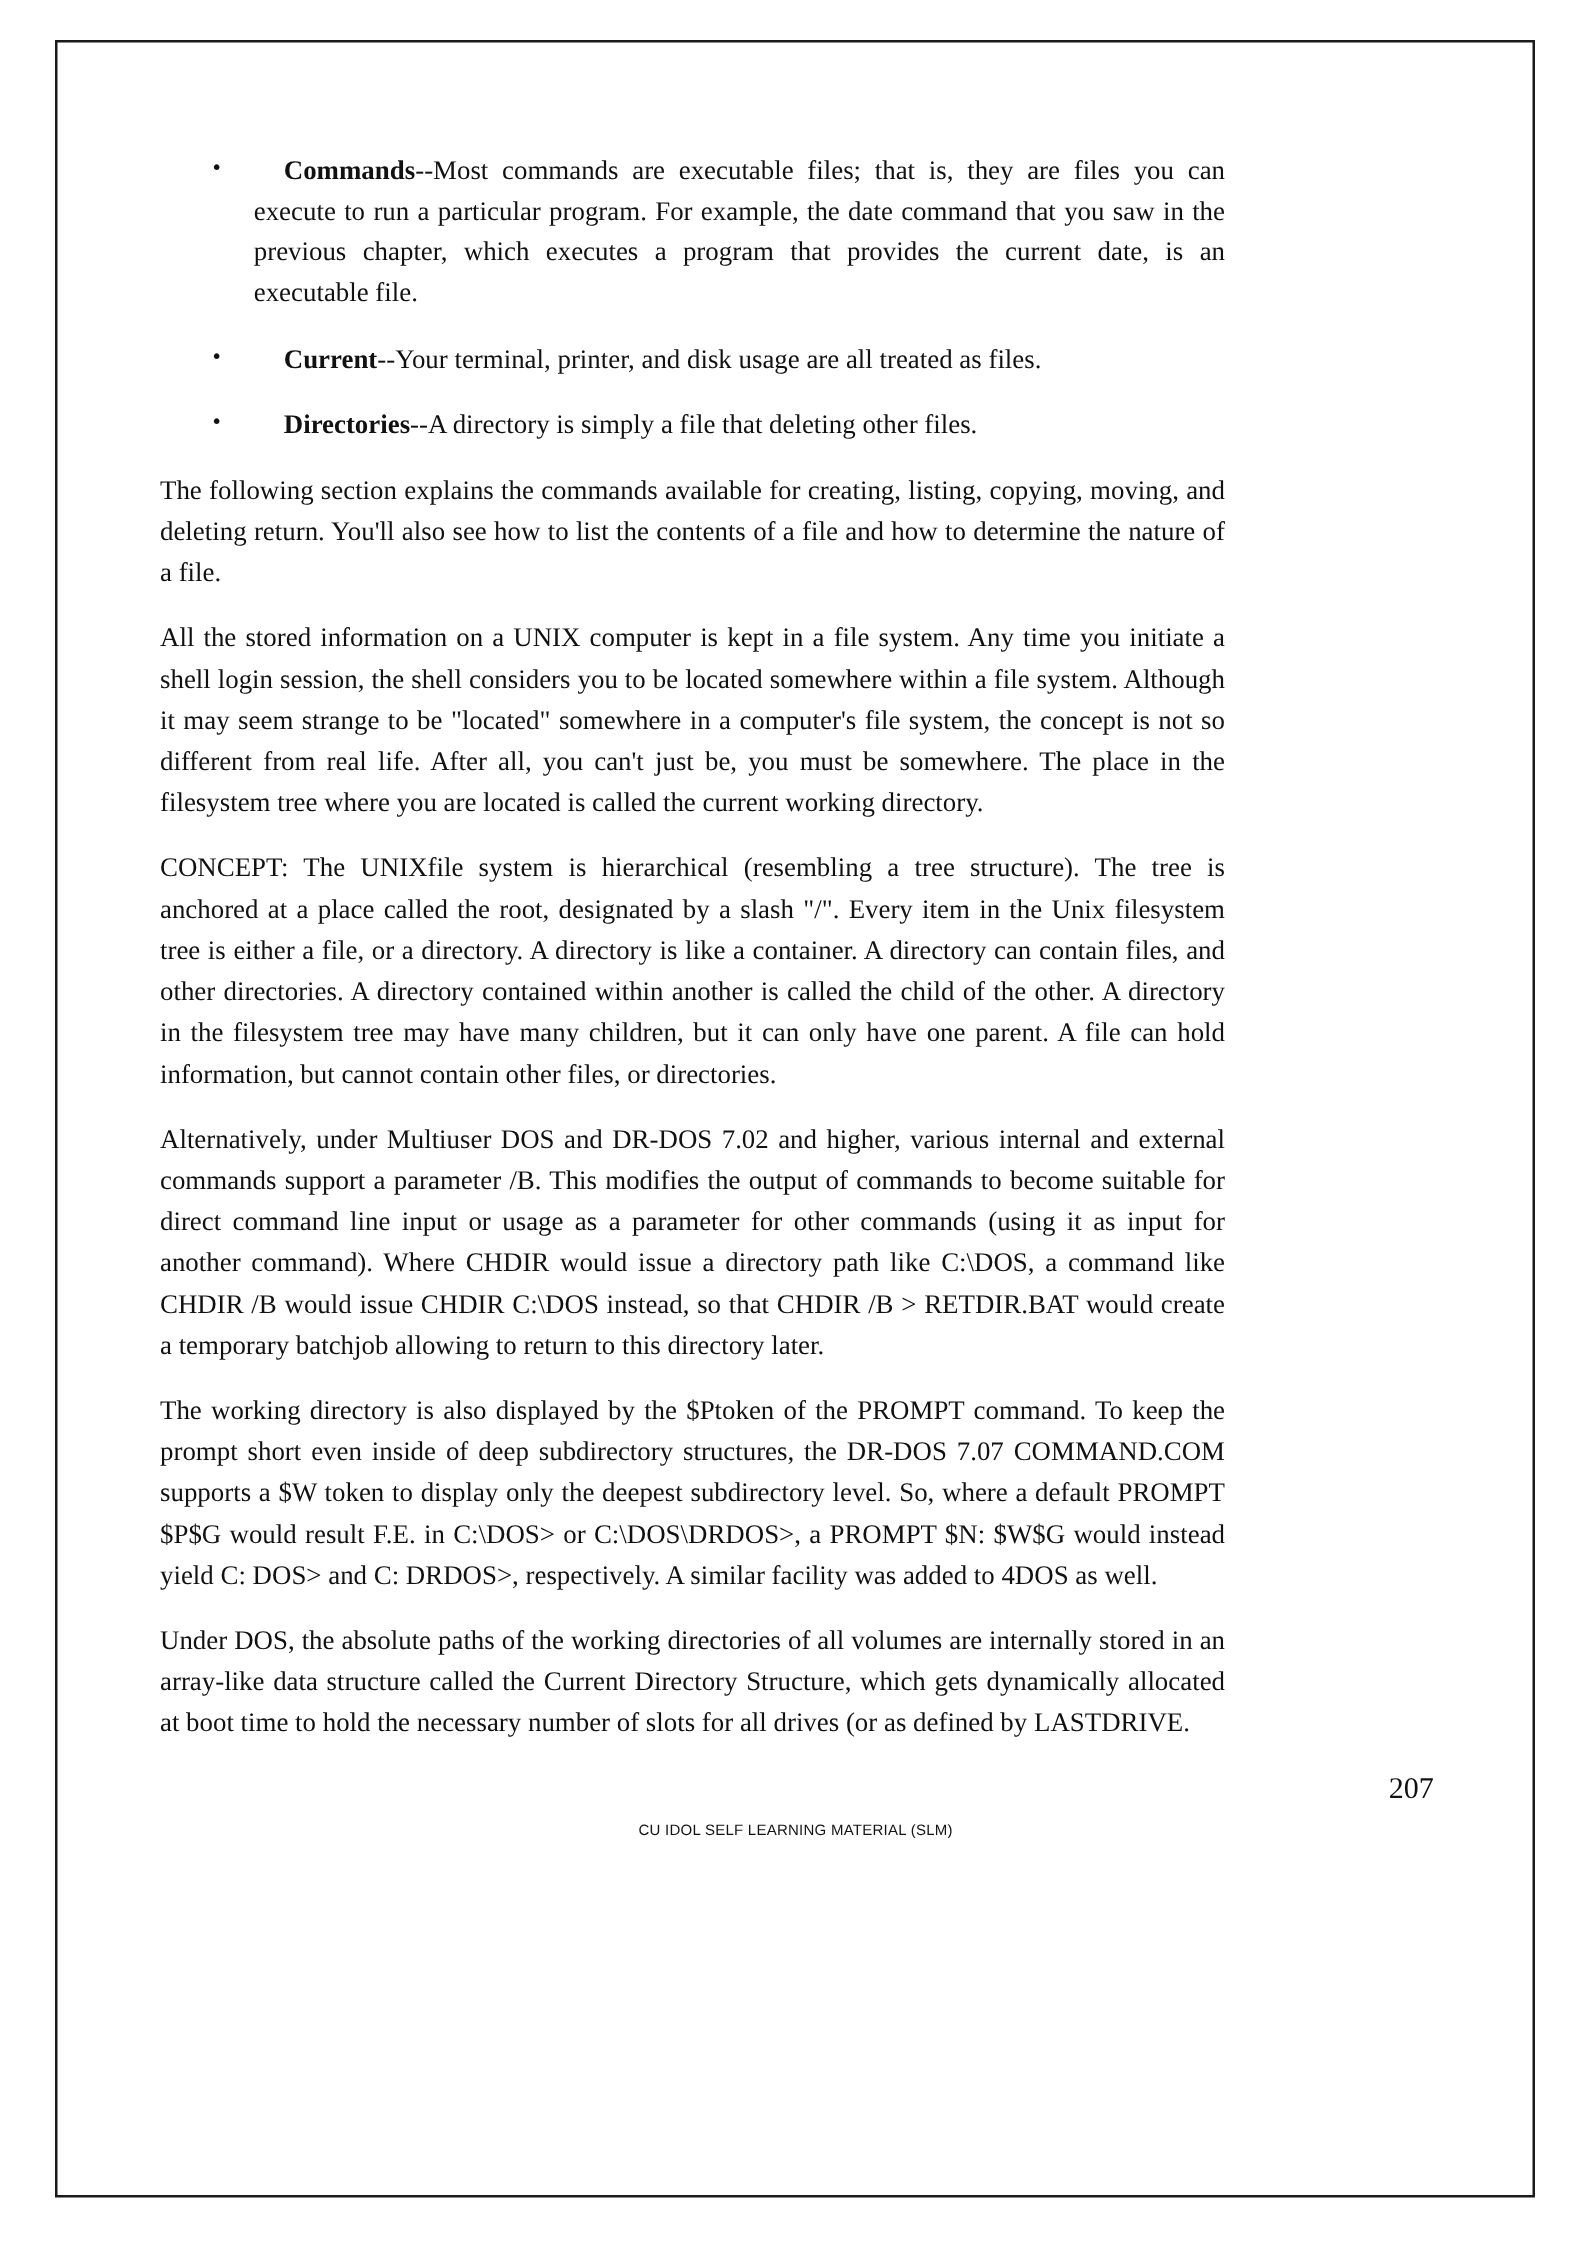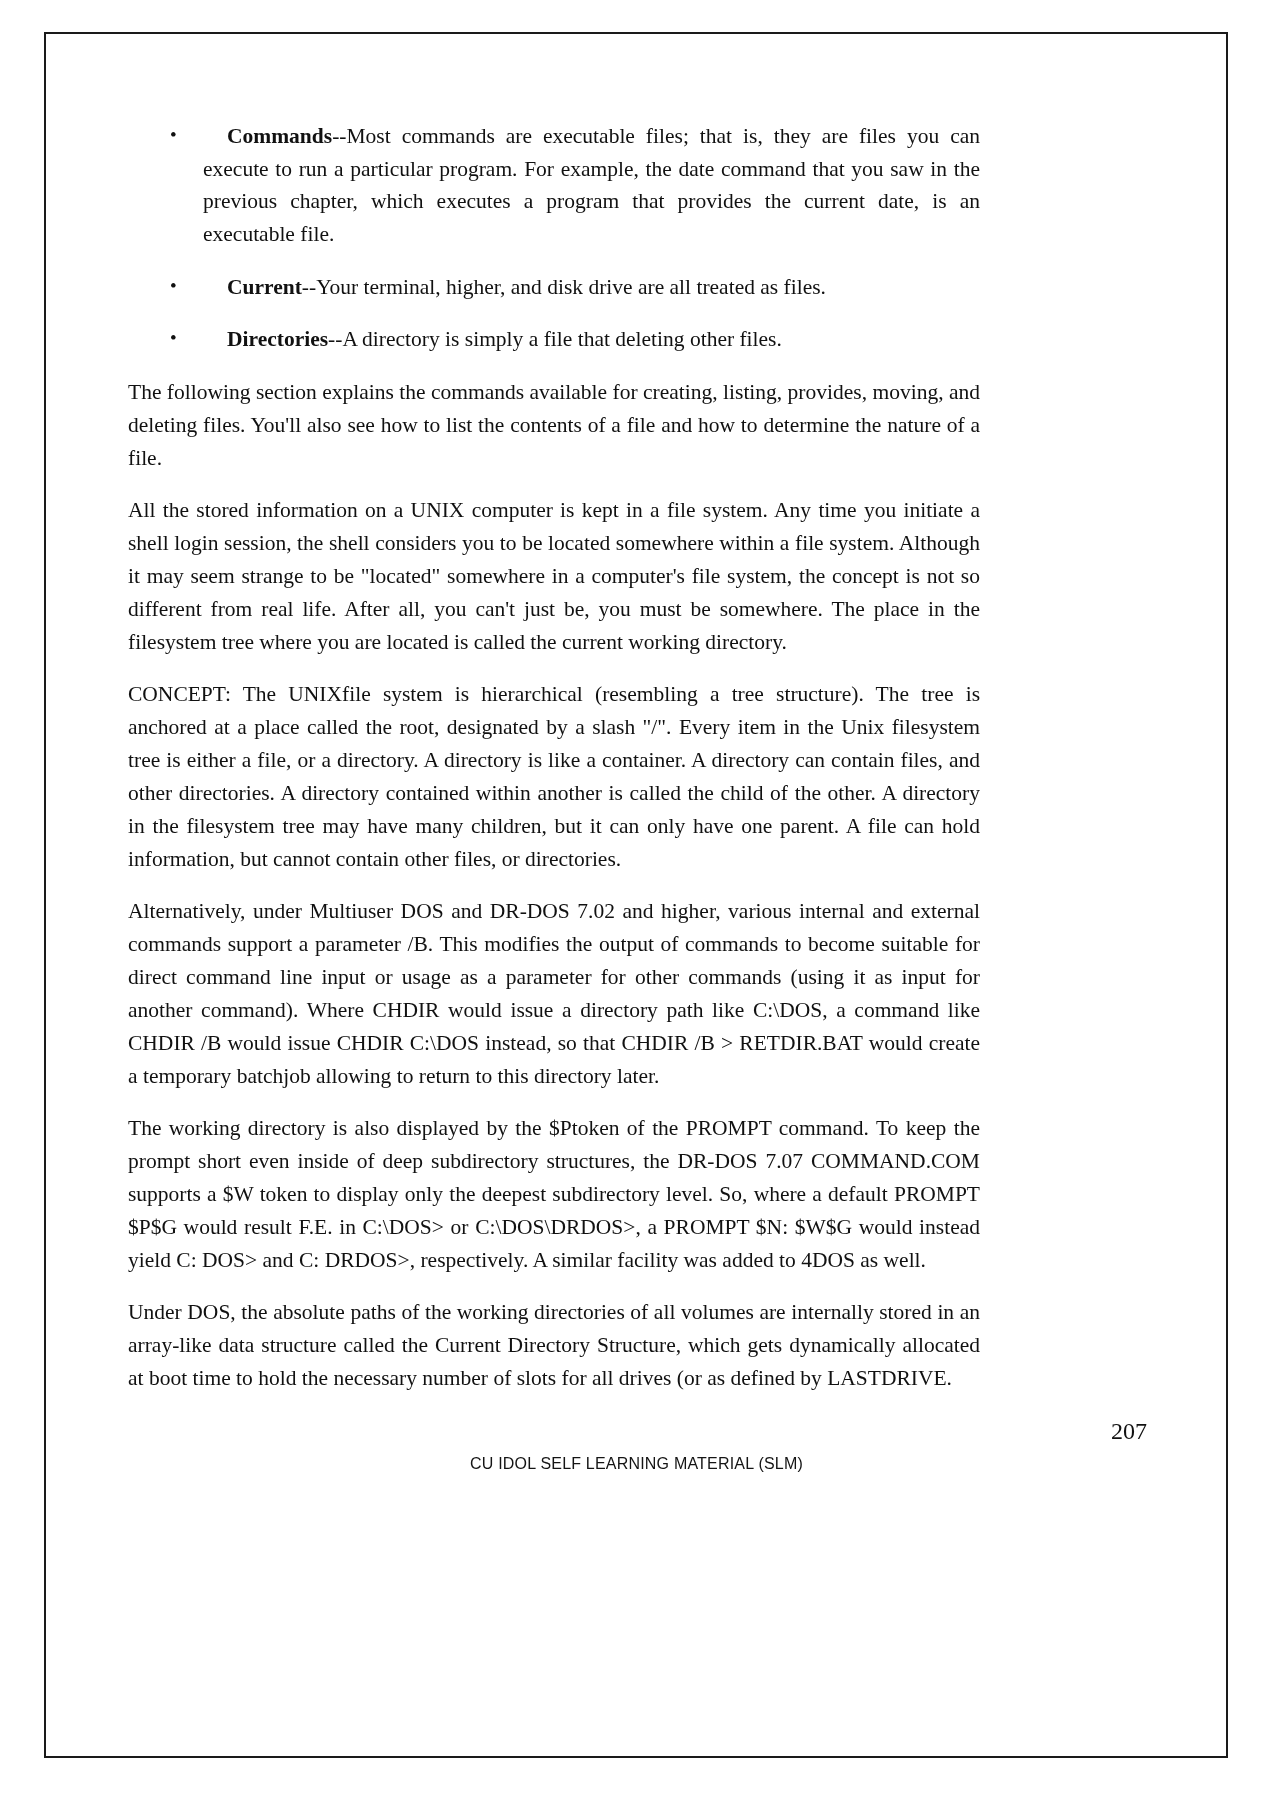--- a/index.html
+++ b/index.html
@@ -84,21 +84,21 @@
 
   .footer {
     position: absolute;
     left: 0;
     top: 1455px;
     width: 1273px;
     text-align: center;
   }
   .footer-text {
     font-family: "Liberation Sans", "DejaVu Sans", sans-serif;
-    font-size: 16px;
+    font-size: 12px;
     letter-spacing: 0.2px;
     color: #141414;
   }
   .page-number {
     position: absolute;
     right: 126px;
     top: 1418px;
     font-size: 24px;
     color: #111111;
   }
@@ -110,28 +110,28 @@
 
   <div class="page-border"></div>
 
   <div class="content">
 
     <ul class="bullets">
       <li>
         <span class="dot">•</span><b>Commands</b><span>--Most commands are executable files; that is, they are files you can execute to run a particular program. For example, the date command that you saw in the previous chapter, which executes a program that provides the current date, is an executable file.</span>
       </li>
       <li>
-        <span class="dot">•</span><b>Current</b><span>--Your terminal, higher, and disk drive are all treated as files.</span>
+        <span class="dot">•</span><b>Current</b><span>--Your terminal, printer, and disk usage are all treated as files.</span>
       </li>
       <li>
         <span class="dot">•</span><b>Directories</b><span>--A directory is simply a file that deleting other files.</span>
       </li>
     </ul>
 
-    <p class="para">The following section explains the commands available for creating, listing, provides, moving, and deleting files. You'll also see how to list the contents of a file and how to determine the nature of a file.</p>
+    <p class="para">The following section explains the commands available for creating, listing, copying, moving, and deleting return. You'll also see how to list the contents of a file and how to determine the nature of a file.</p>
 
     <p class="para">All the stored information on a UNIX computer is kept in a file system. Any time you initiate a shell login session, the shell considers you to be located somewhere within a file system. Although it may seem strange to be "located" somewhere in a computer's file system, the concept is not so different from real life. After all, you can't just be, you must be somewhere. The place in the filesystem tree where you are located is called the current working directory.</p>
 
     <p class="para"><b>CONCEPT</b><span>: The UNIXfile system is hierarchical (resembling a tree structure). The tree is anchored at a place called the root, designated by a slash "/". Every item in the Unix filesystem tree is either a file, or a directory. A directory is like a container. A directory can contain files, and other directories. A directory contained within another is called the child of the other. A directory in the filesystem tree may have many children, but it can only have one parent. A file can hold information, but cannot contain other files, or directories.</span></p>
 
     <p class="para">Alternatively, under Multiuser DOS and DR-DOS 7.02 and higher, various internal and external commands support a parameter /B. This modifies the output of commands to become suitable for direct command line input or usage as a parameter for other commands (using it as input for another command). Where CHDIR would issue a directory path like C:\DOS, a command like CHDIR /B would issue CHDIR C:\DOS instead, so that CHDIR /B &gt; RETDIR.BAT would create a temporary batchjob allowing to return to this directory later.</p>
 
     <p class="para">The working directory is also displayed by the $Ptoken of the PROMPT command. To keep the prompt short even inside of deep subdirectory structures, the DR-DOS 7.07 COMMAND.COM supports a $W token to display only the deepest subdirectory level. So, where a default PROMPT $P$G would result F.E. in C:\DOS&gt; or C:\DOS\DRDOS&gt;, a PROMPT $N: $W$G would instead yield C: DOS&gt; and C: DRDOS&gt;, respectively. A similar facility was added to 4DOS as well.</p>
 
     <p class="para last">Under DOS, the absolute paths of the working directories of all volumes are internally stored in an array-like data structure called the Current Directory Structure, which gets dynamically allocated at boot time to hold the necessary number of slots for all drives (or as defined by LASTDRIVE.</p>

